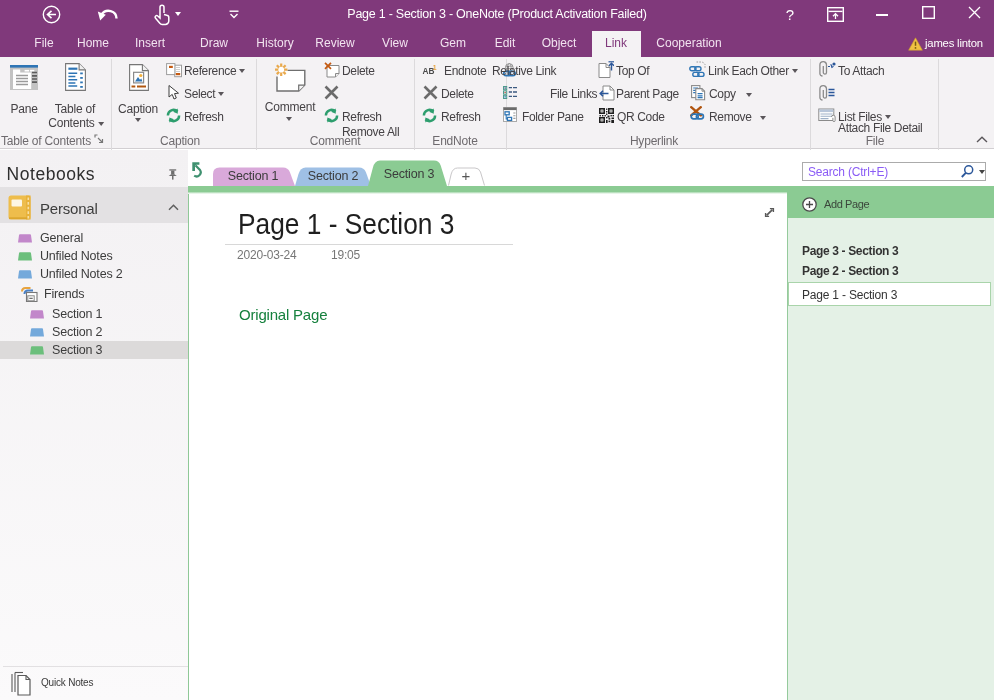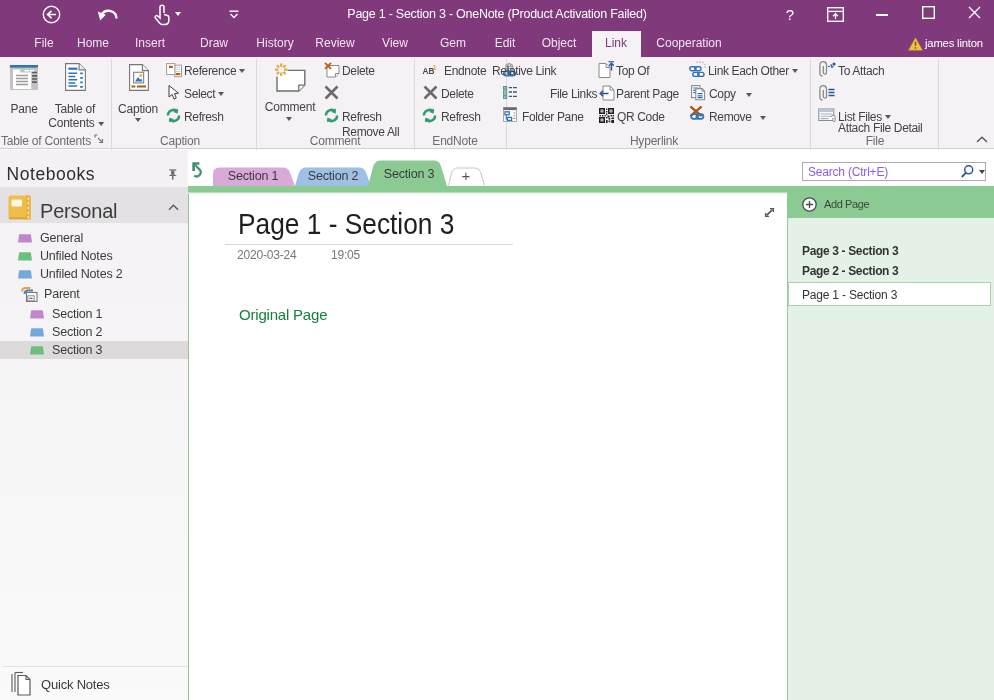--- a/index.html
+++ b/index.html
@@ -362,21 +362,21 @@
       </g>
     </svg>
     <div class="abs" style="left:0;top:37px;width:188px;height:36px;background:#e3e1e3;"></div>
     <svg class="abs" style="left:8px;top:45px" width="25" height="26" viewBox="0 0 25 26">
       <rect x="0.5" y="0.5" width="22" height="24" rx="2.5" fill="#eebd4c"></rect>
       <rect x="18" y="0.5" width="4.6" height="24" fill="#e8b23a"></rect>
       <path d="M20.3 2.5 v21" stroke="#f7dfa4" stroke-width="1.6" stroke-dasharray="2.6 2"></path>
       <rect x="3.5" y="4.5" width="10.5" height="7" rx="1" fill="#fdf6e3"></rect>
       <path d="M1 23.2 h18" stroke="#dca62e" stroke-width="1.8"></path>
     </svg>
-    <div class="abs" style="left:40px;top:49.5px;font-size:20px;color:#3d3d3d;letter-spacing:-0.2px;">Personal</div>
+    <div class="abs" style="left:40px;top:49.5px;font-size:15px;color:#3d3d3d;letter-spacing:-0.2px;">Personal</div>
     <svg class="abs" style="left:168px;top:54px" width="11" height="7" viewBox="0 0 11 7">
       <path d="M1 5.7 L5.5 1.2 L10 5.7" fill="none" stroke="#5f5f5f" stroke-width="1.5"></path>
     </svg>
     <div class="srow" style="top:79px;">
         <svg class="abs" style="left:17px;top:4px" width="16" height="11" viewBox="0 0 16 11">
           <path d="M3 1.2 h10 a1 1 0 0 1 1 1 l1 7.3 H1 l1-7.3 a1 1 0 0 1 1-1Z" fill="#c287ca"></path>
         </svg>
         <span class="abs" style="left:40px">General</span>
       </div>
     <div class="srow" style="top:97px;">
@@ -392,21 +392,21 @@
         <span class="abs" style="left:40px">Unfiled Notes 2</span>
       </div>
     <div class="srow" style="top:134px;height:20px;line-height:20px;">
         <svg class="abs" style="left:21px;top:2px" width="17" height="16" viewBox="0 0 17 16">
           <path d="M1 5.5 Q1 2 4.5 2 H9.5" fill="none" stroke="#e8a33d" stroke-width="2"></path>
           <path d="M3.5 8 Q3.5 4.5 7 4.5 H12" fill="none" stroke="#4a80c4" stroke-width="2"></path>
           <rect x="5.5" y="6.5" width="10.5" height="9" fill="#fff" stroke="#777" stroke-width="1.1"></rect>
           <rect x="6.8" y="9.8" width="6.4" height="5" fill="#fff" stroke="#888" stroke-width="1"></rect>
           <path d="M8.3 12.3 h3.4" stroke="#555" stroke-width="1.1"></path>
         </svg>
-        <span class="abs" style="left:44px">Parent</span>
+        <span class="abs" style="left:44px">Firends</span>
       </div>
     <div class="srow" style="top:155px;">
         <svg class="abs" style="left:29px;top:4px" width="16" height="11" viewBox="0 0 16 11">
           <path d="M3 1.2 h10 a1 1 0 0 1 1 1 l1 7.3 H1 l1-7.3 a1 1 0 0 1 1-1Z" fill="#c287ca"></path>
         </svg>
         <span class="abs" style="left:52px">Section 1</span>
       </div>
     <div class="srow" style="top:173px;">
         <svg class="abs" style="left:29px;top:4px" width="16" height="11" viewBox="0 0 16 11">
           <path d="M3 1.2 h10 a1 1 0 0 1 1 1 l1 7.3 H1 l1-7.3 a1 1 0 0 1 1-1Z" fill="#74a9db"></path>
@@ -420,21 +420,21 @@
         <span class="abs" style="left:52px">Section 3</span>
       </div>
     <div class="abs" style="left:3px;top:516px;width:185px;height:1px;background:#e2e0e2;"></div>
     <svg class="abs" style="left:11px;top:521px" width="21" height="25" viewBox="0 0 21 25">
       <path d="M1 3 v18" stroke="#5a5a5a" stroke-width="1.1"></path>
       <path d="M4 1.5 v19.5" stroke="#5a5a5a" stroke-width="1.1"></path>
       <path d="M4 1.5 h8" stroke="#5a5a5a" stroke-width="1.1"></path>
       <path d="M7 4.5 h8 l4 4 V24 H7 Z" fill="#fff" stroke="#5a5a5a" stroke-width="1.2"></path>
       <path d="M15 4.5 v4 h4" fill="none" stroke="#5a5a5a" stroke-width="1.1"></path>
     </svg>
-    <div class="abs" style="left:41px;top:527px;font-size:13px;letter-spacing:-0.2px;color:#3a3a3a;">Quick Notes</div>
+    <div class="abs" style="left:41px;top:527px;font-size:10px;letter-spacing:-0.2px;color:#3a3a3a;">Quick Notes</div>
   </div>
   <div id="band"></div>
   <svg class="abs" style="left:192px;top:11.5px" width="11" height="16" viewBox="0 0 11 16">
     <path d="M0.3 0.3 H7.4 V2.7 H4.3 L3 4 V9 H0.3 Z" fill="#3f9170"></path>
     <path d="M3.6 3.4 L8 8.0 A4.1 4.1 0 0 1 2.2 13.6" fill="none" stroke="#3f9170" stroke-width="2.2"></path>
   </svg>
   <svg class="abs" style="left:213px;top:16px" width="84" height="20" viewBox="0 0 84 20">
     <path d="M0 20 V8 Q0 1.5 6.5 1.5 H70 Q75 1.5 76.8 6 L82 20 Z" fill="#d9a9da"></path>
   </svg>
   <div class="abs" style="left:253px;top:19px;transform:translateX(-50%);font-size:12.5px;color:#3b3b3b;letter-spacing:-0.2px;">Section 1</div>

